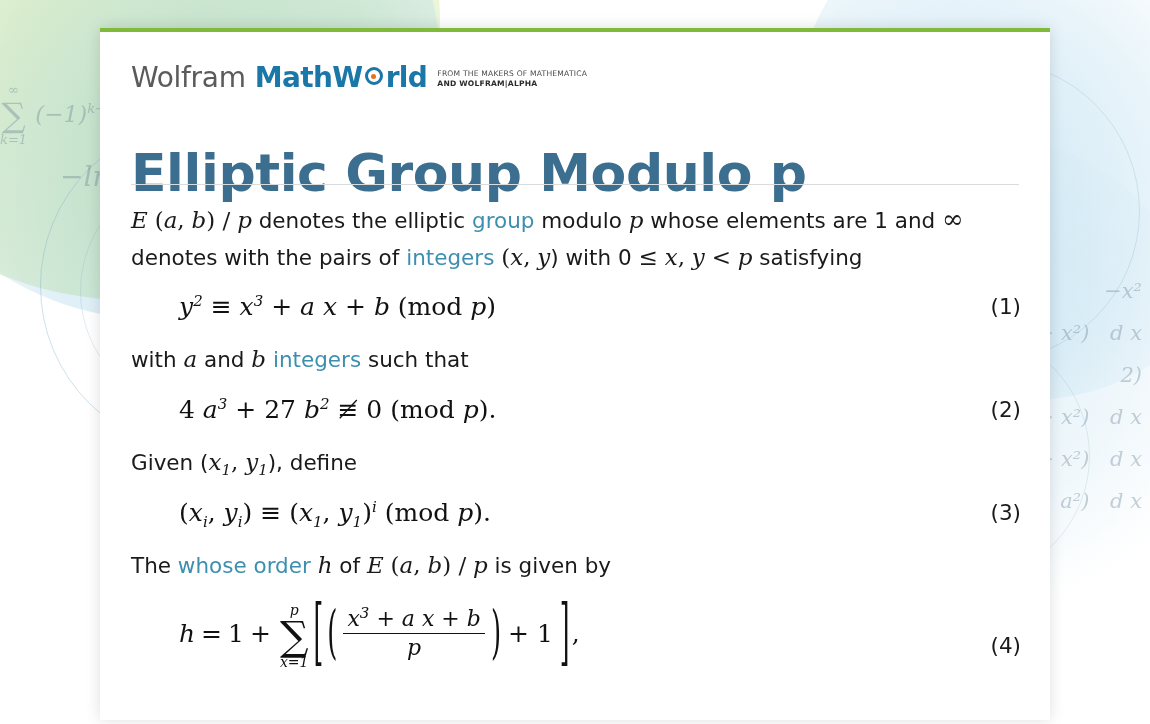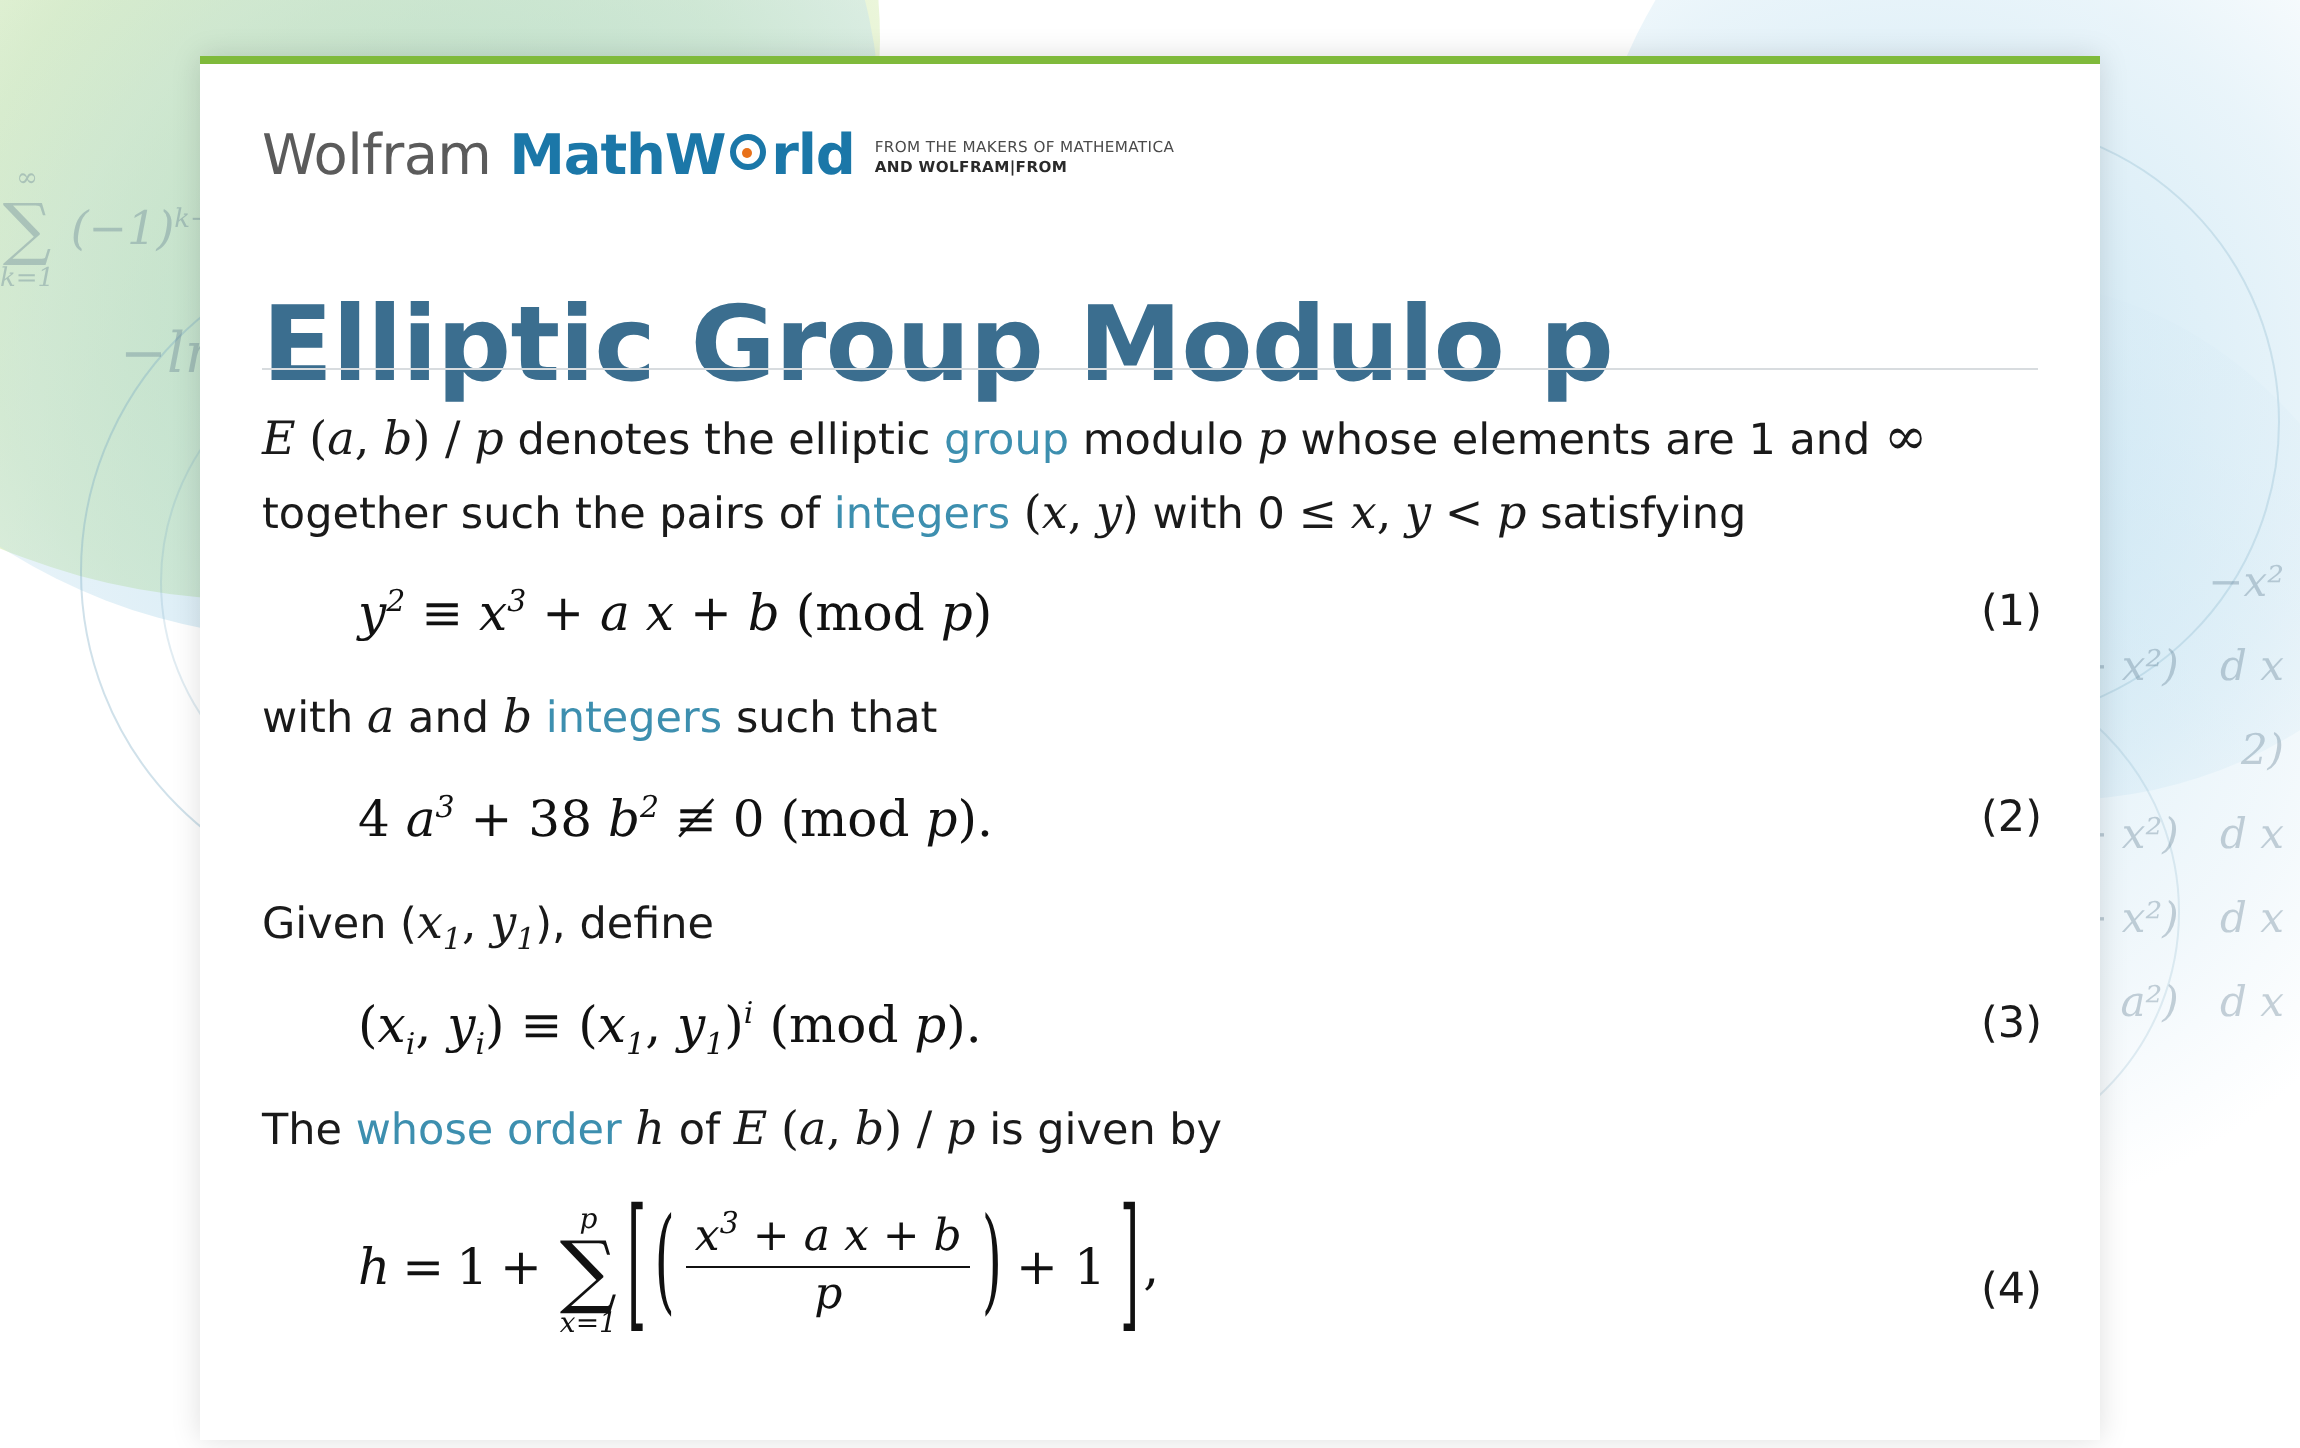--- a/index.html
+++ b/index.html
@@ -367,41 +367,41 @@
     <span class="logo-mathworld">
       <span>Math</span>
         <span>W</span>
         <span class="glyph">
           <span class="oc"></span>
         </span>
         <span>rld</span>
     </span>
     <span class="logo-tag">
       <span>FROM THE MAKERS OF MATHEMATICA</span><br>
-      <b>AND WOLFRAM|FROM</b>
+      <b>AND WOLFRAM|ALPHA</b>
     </span>
   </div>
 
   <h1 class="page-title">Elliptic Group Modulo p</h1>
   <div class="title-rule"></div>
 
   <div class="content">
 
     <p class="para">
       <i class="mv">E</i>
       <span class="rm">(</span><i class="mv">a</i><span class="rm">,</span>
       <i class="mv">b</i><span class="rm">) /</span>
       <i class="mv">p</i>
       <span>denotes the elliptic</span>
       <a href="#" class="xlink">group</a>
       <span>modulo</span>
       <i class="mv">p</i>
       <span>whose elements are 1 and</span>
       <span class="infty">∞</span>
-      <span>together such the pairs of</span>
+      <span>denotes with the pairs of</span>
       <a href="#" class="xlink">integers</a>
       <span class="rm">(</span><i class="mv">x</i><span class="rm">,</span>
       <i class="mv">y</i><span>) with 0</span>
       <span class="rm">≤</span>
       <i class="mv">x</i><span class="rm">,</span>
       <i class="mv">y</i>
       <span class="rm">&lt;</span>
       <i class="mv">p</i>
       <span>satisfying</span>
     </p>
@@ -429,21 +429,21 @@
       <i class="mv">b</i>
       <a href="#" class="xlink">integers</a>
       <span>such that</span>
     </p>
 
     <div class="eq-block">
       <div class="eq-body">
         <span class="up">4</span>
         <span class="it">a</span><sup class="ex">3</sup>
         <span class="up">+</span>
-        <span class="up">38</span>
+        <span class="up">27</span>
         <span class="it">b</span><sup class="ex">2</sup>
         <span class="up">≢</span>
         <span class="up">0</span>
         <span class="up">(mod</span>
         <span class="it">p</span><span class="up">).</span>
       </div>
       <div class="eq-num">(2)</div>
     </div>
 
     <p class="para">

